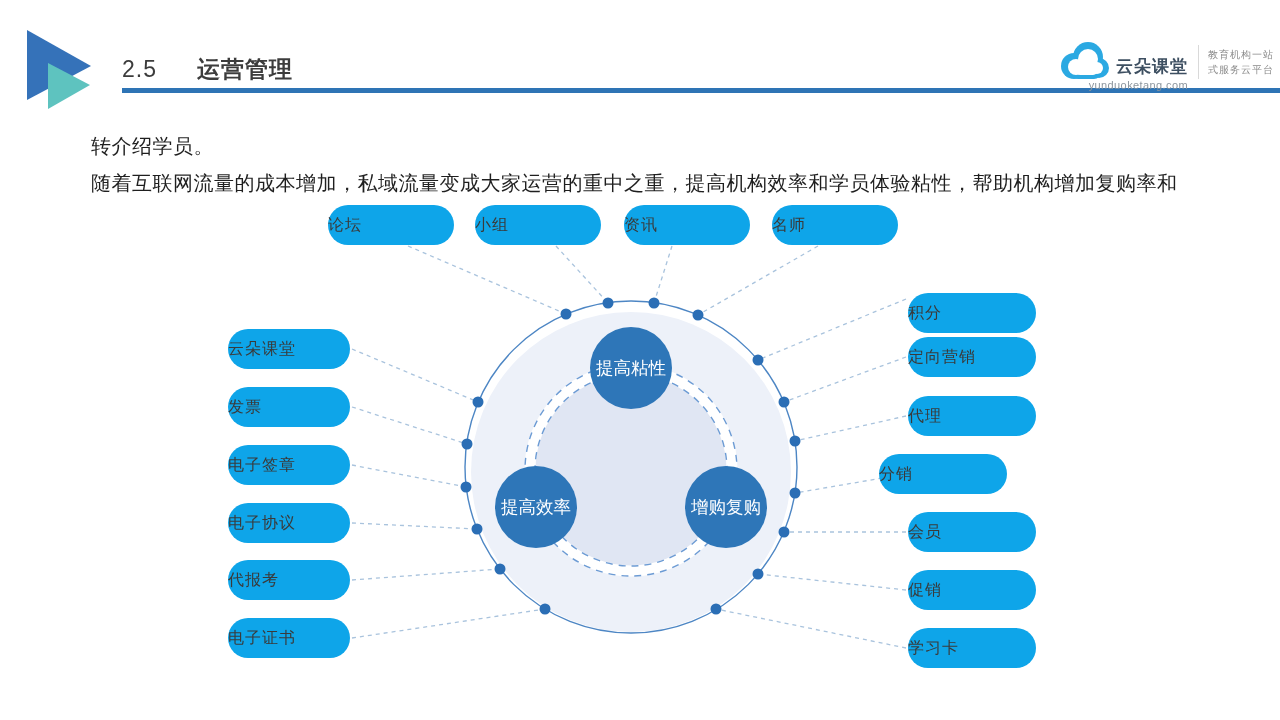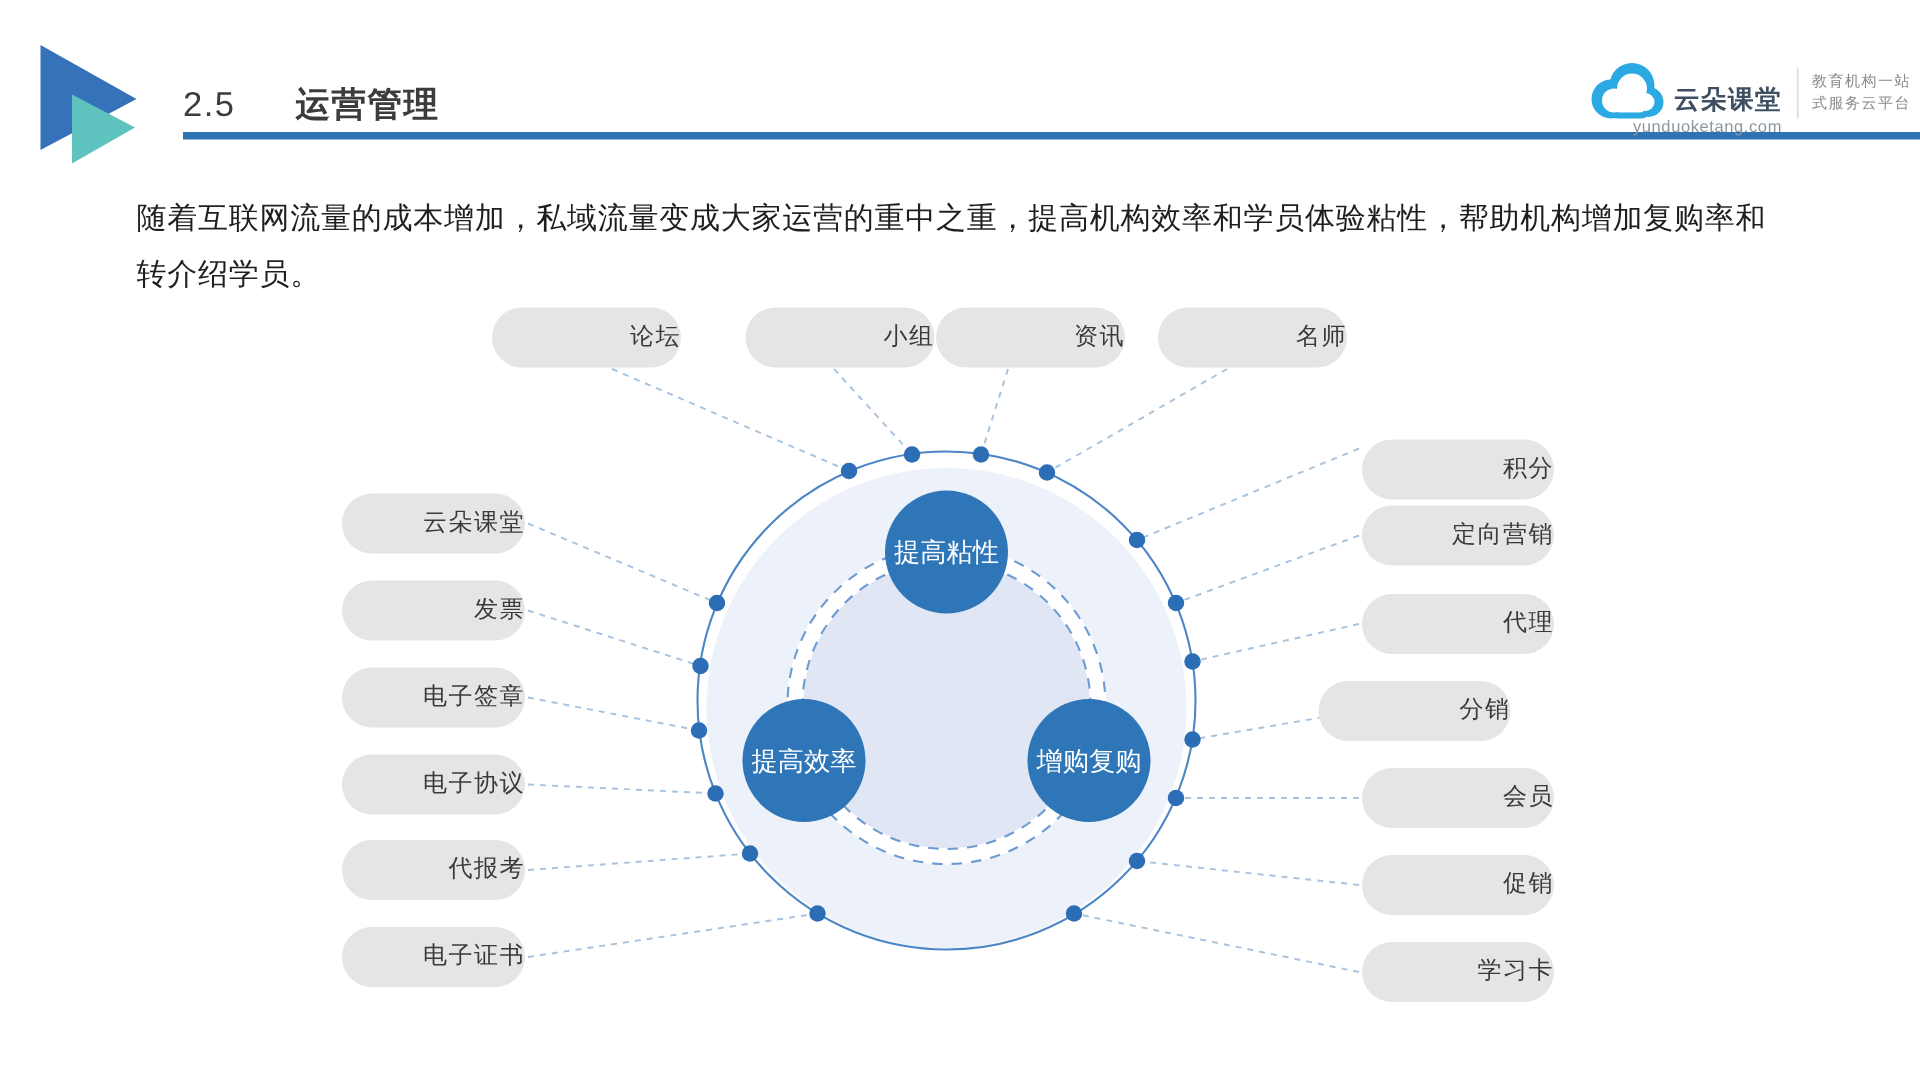--- a/index.html
+++ b/index.html
@@ -28,24 +28,24 @@
 
   
   #intro { position:absolute; left:91px; top:128px; width:1140px; font-size:20px; color:#1f1f1f; }
   #intro .line { display:block; height:37px; line-height:37px; letter-spacing:0.5px; }
 
   
   .pill {
     position:absolute;
     height:40px; line-height:40px;
     border-radius:20px;
-    background:#e5e5e5;
+    background:#0ea5e9;
     color:#3a3a3a;
     font-size:16px;
-    text-align:right;
+    text-align:left;
     letter-spacing:1px;
   }
   #diagram-svg { position:absolute; left:0; top:0; }
 </style>
 </head>
 <body>
 
 <svg id="corner-triangles" width="120" height="100" viewBox="0 0 120 100">
   <polygon points="27,10 27,80 91,46" fill="#3572B9"></polygon>
   <polygon points="48,43 48,89 90,65" fill="#5EC3BF"></polygon>
@@ -76,22 +76,22 @@
     <div class="brand-domain">yunduoketang.com</div>
   </div>
   <div class="logo-divider"></div>
   <div id="brand-tagline">
     <div>教育机构一站</div>
     <div>式服务云平台</div>
   </div>
 </div>
 
 <div id="intro">
+  <span class="line">转介绍学员。</span>
   <span class="line">随着互联网流量的成本增加，私域流量变成大家运营的重中之重，提高机构效率和学员体验粘性，帮助机构增加复购率和</span>
-  <span class="line">转介绍学员。</span>
 </div>
 
 <svg id="diagram-svg" width="1280" height="720" viewBox="0 0 1280 720">
 
   <circle cx="631" cy="472" r="160" fill="#EDF1F9"></circle>
 
   <circle cx="631" cy="470" r="101" fill="#E0E6F3"></circle>
 
   <circle cx="631" cy="470" r="101" fill="none" stroke="#FFFFFF" stroke-width="11"></circle>
 
@@ -142,21 +142,21 @@
 
   <circle cx="631" cy="368" r="41" fill="#2E76B8"></circle>
   <circle cx="536" cy="507" r="41" fill="#2E76B8"></circle>
   <circle cx="726" cy="507" r="41" fill="#2E76B8"></circle>
   <text x="631" y="374" text-anchor="middle" font-size="17.5" fill="#ffffff">提高粘性</text>
   <text x="536" y="513" text-anchor="middle" font-size="17.5" fill="#ffffff">提高效率</text>
   <text x="726" y="513" text-anchor="middle" font-size="17.5" fill="#ffffff">增购复购</text>
 </svg>
 
 <div class="pill" style="left:328px;top:205px;width:126px">论坛</div>
-<div class="pill" style="left:497px;top:205px;width:126px">小组</div>
+<div class="pill" style="left:475px;top:205px;width:126px">小组</div>
 <div class="pill" style="left:624px;top:205px;width:126px">资讯</div>
 <div class="pill" style="left:772px;top:205px;width:126px">名师</div>
 
 <div class="pill" style="left:228px;top:329px;width:122px">云朵课堂</div>
 <div class="pill" style="left:228px;top:387px;width:122px">发票</div>
 <div class="pill" style="left:228px;top:445px;width:122px">电子签章</div>
 <div class="pill" style="left:228px;top:503px;width:122px">电子协议</div>
 <div class="pill" style="left:228px;top:560px;width:122px">代报考</div>
 <div class="pill" style="left:228px;top:618px;width:122px">电子证书</div>
 

